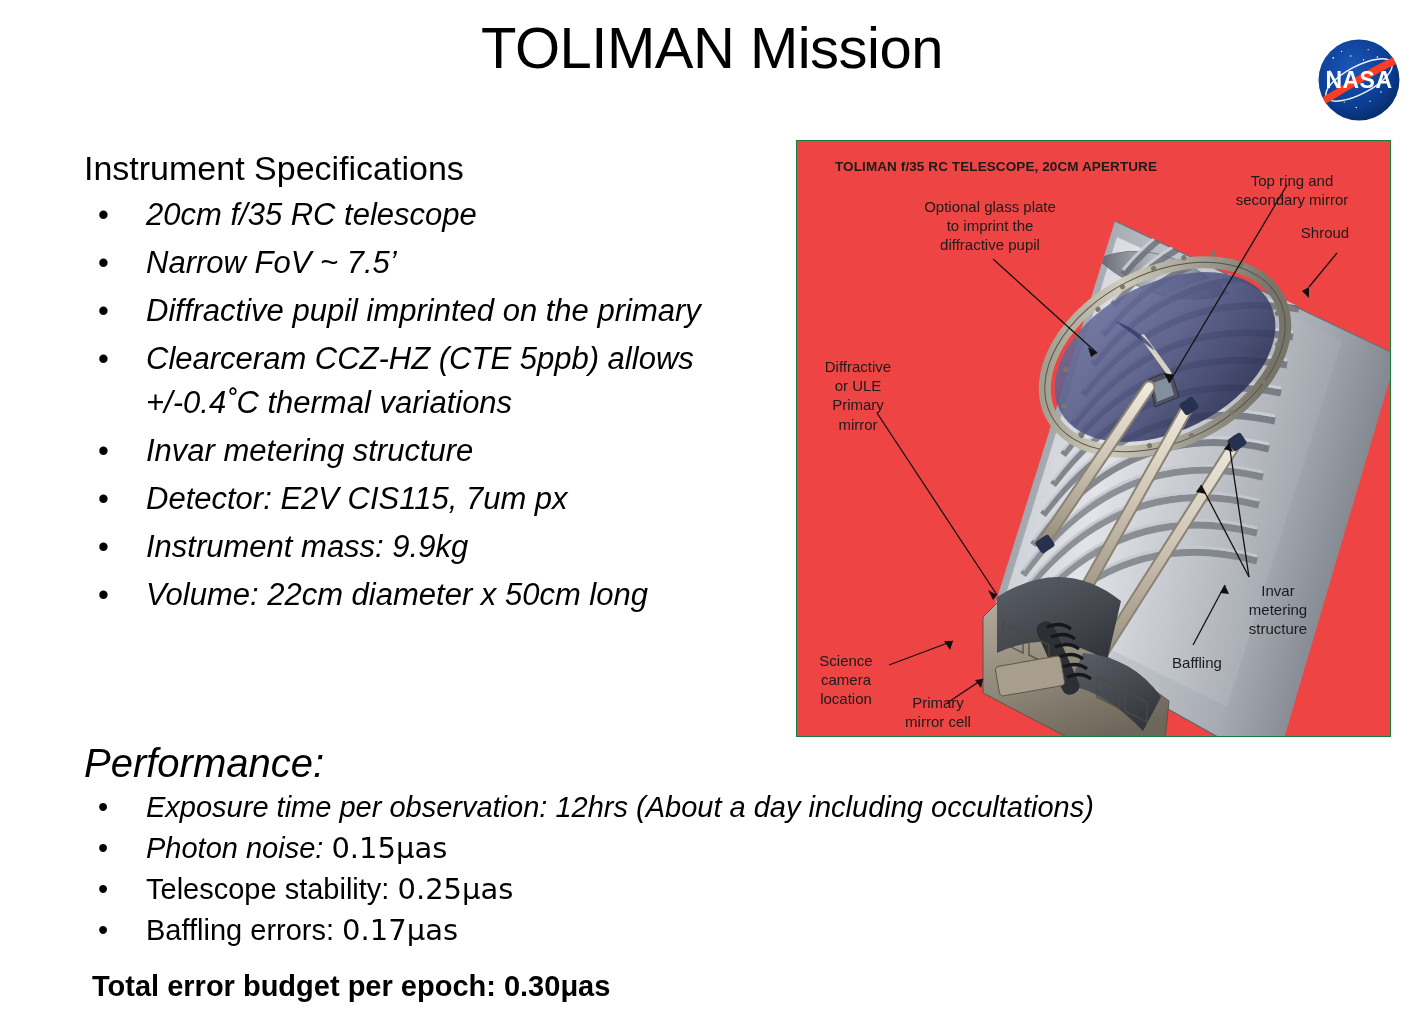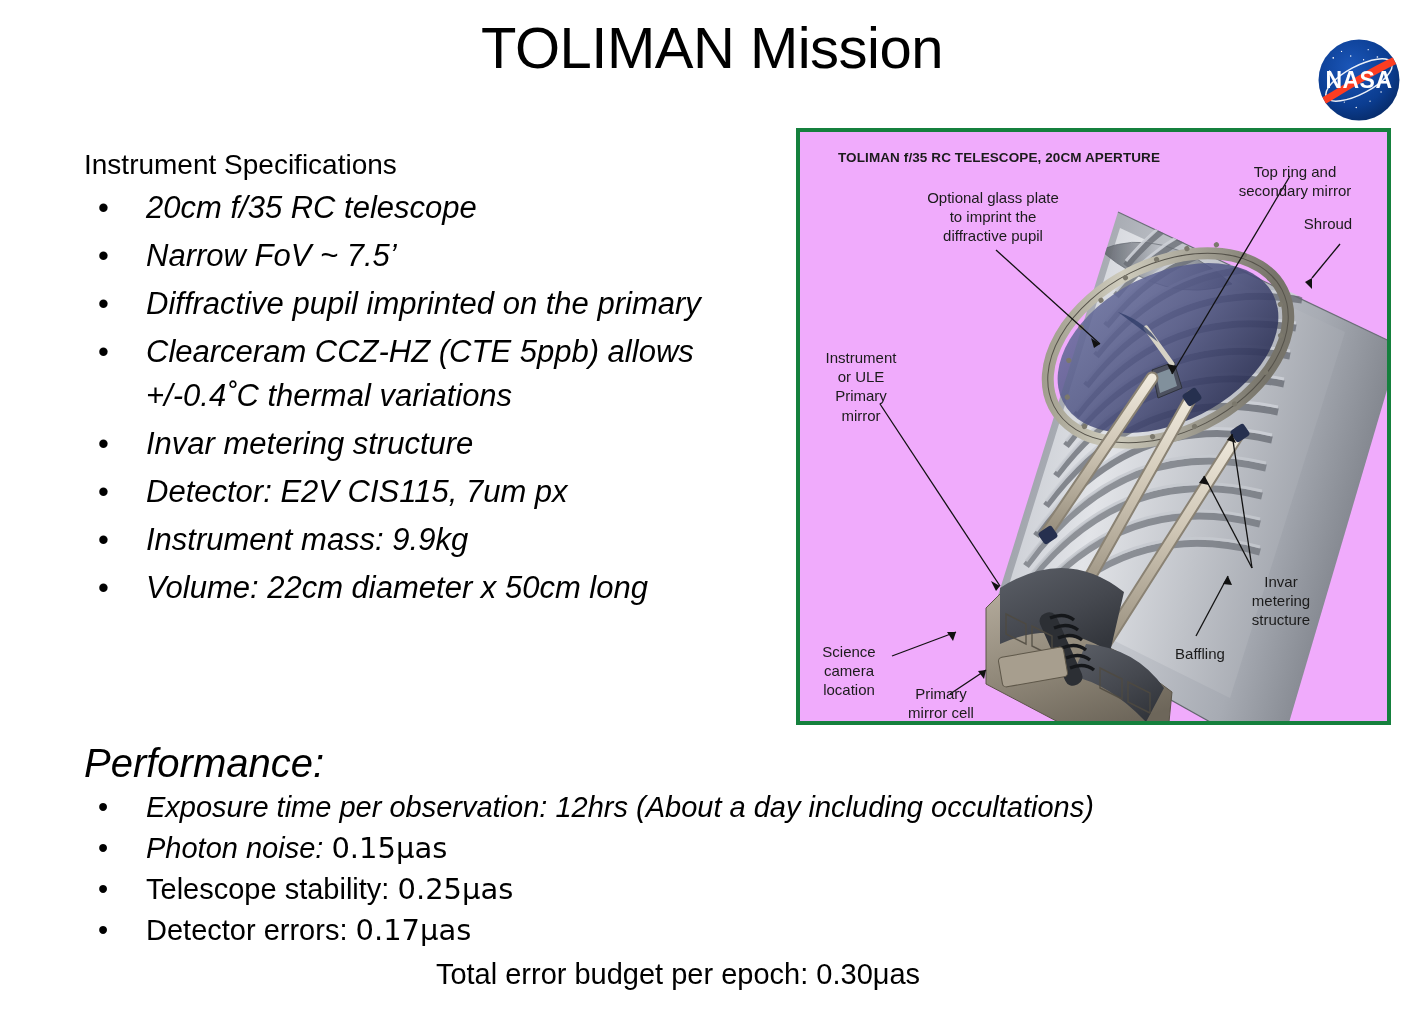--- a/index.html
+++ b/index.html
@@ -23,21 +23,21 @@
     letter-spacing:-0.5px;
     line-height:1.05;
   }
 
   
   .nasa-logo{position:absolute;left:1313px;top:34px;width:92px;height:92px;}
 
   
   .left-col{position:absolute;left:84px;top:150px;width:660px;}
   .section-head{
-    font-size:28px;font-weight:400;line-height:1.08;margin:0 0 6px 0;
+    font-size:34px;font-weight:400;line-height:1.08;margin:0 0 6px 0;
   }
   .section-head.italic{font-style:italic;}
 
   ul.bullets{list-style:none;margin:0;padding:0;}
   ul.bullets li{
     position:relative;
     padding-left:62px;
     font-size:31px;
     line-height:1.42;
     margin:0 0 4px 0;
@@ -51,29 +51,29 @@
     line-height:1.42;
   }
   .spec-list li{margin-bottom:10px;}
 
   
   .perf-block{position:absolute;left:84px;top:742px;width:1180px;}
   .perf-block .section-head{font-size:40px;margin-bottom:2px;}
   .perf-block ul.bullets li{font-size:29px;line-height:1.38;margin-bottom:1px;}
   .perf-block ul.bullets li .bdot{font-size:29px;line-height:1.38;}
   .total-line{
-    font-size:29px;font-weight:normal;margin-top:8px;padding-left:8px;text-align:center;
+    font-size:29px;font-weight:bold;margin-top:20px;padding-left:8px;
   }
   .mu{font-style:normal;font-family:"DejaVu Sans", sans-serif;text-align:right;}
 
   
   .figure-panel{
-    position:absolute;left:796px;top:128px;width:595px;height:597px;
-    background:#f0abfc;
-    border:4px solid #15803d;
+    position:absolute;left:796px;top:140px;width:595px;height:597px;
+    background:#ef4444;
+    border:1px solid #15803d;
     box-sizing:border-box;
     overflow:hidden;
   }
   .fig-caption{
     position:absolute;left:38px;top:18px;
     font-size:13.5px;font-weight:bold;letter-spacing:0.1px;
     color:#1b1b1b;
     white-space:nowrap;
   }
   .fig-svg{position:absolute;left:0;top:0;width:595px;height:597px;}
@@ -192,21 +192,21 @@
       <li>
         <span class="bdot">•</span>
         <span>Photon noise: </span><span class="mu">0.15μas</span>
       </li>
       <li class="upright">
         <span class="bdot">•</span>
         <span>Telescope stability: </span><span class="mu">0.25μas</span>
       </li>
       <li class="upright">
         <span class="bdot">•</span>
-        <span>Detector errors: </span><span class="mu">0.17μas</span>
+        <span>Baffling errors: </span><span class="mu">0.17μas</span>
       </li>
     </ul>
     <div class="total-line">Total error budget per epoch: 0.30μas</div>
   </div>
 
   <div class="figure-panel">
 
     <div class="fig-caption">TOLIMAN f/35 RC TELESCOPE, 20CM APERTURE</div>
 
     <svg class="fig-svg" viewBox="0 0 595 597">
@@ -427,21 +427,21 @@
         <polygon points="186,538 178,539 184,547"></polygon>
       </g>
     </svg>
 
     <div class="fig-label lbl-glass">Optional glass plate
 to imprint the
 diffractive pupil</div>
     <div class="fig-label lbl-topring">Top ring and
 secondary mirror</div>
     <div class="fig-label lbl-shroud">Shroud</div>
-    <div class="fig-label lbl-clearceram">Instrument
+    <div class="fig-label lbl-clearceram">Diffractive
 or ULE
 Primary
 mirror</div>
     <div class="fig-label lbl-invar">Invar
 metering
 structure</div>
     <div class="fig-label lbl-baffling">Baffling</div>
     <div class="fig-label lbl-science">Science
 camera
 location</div>

